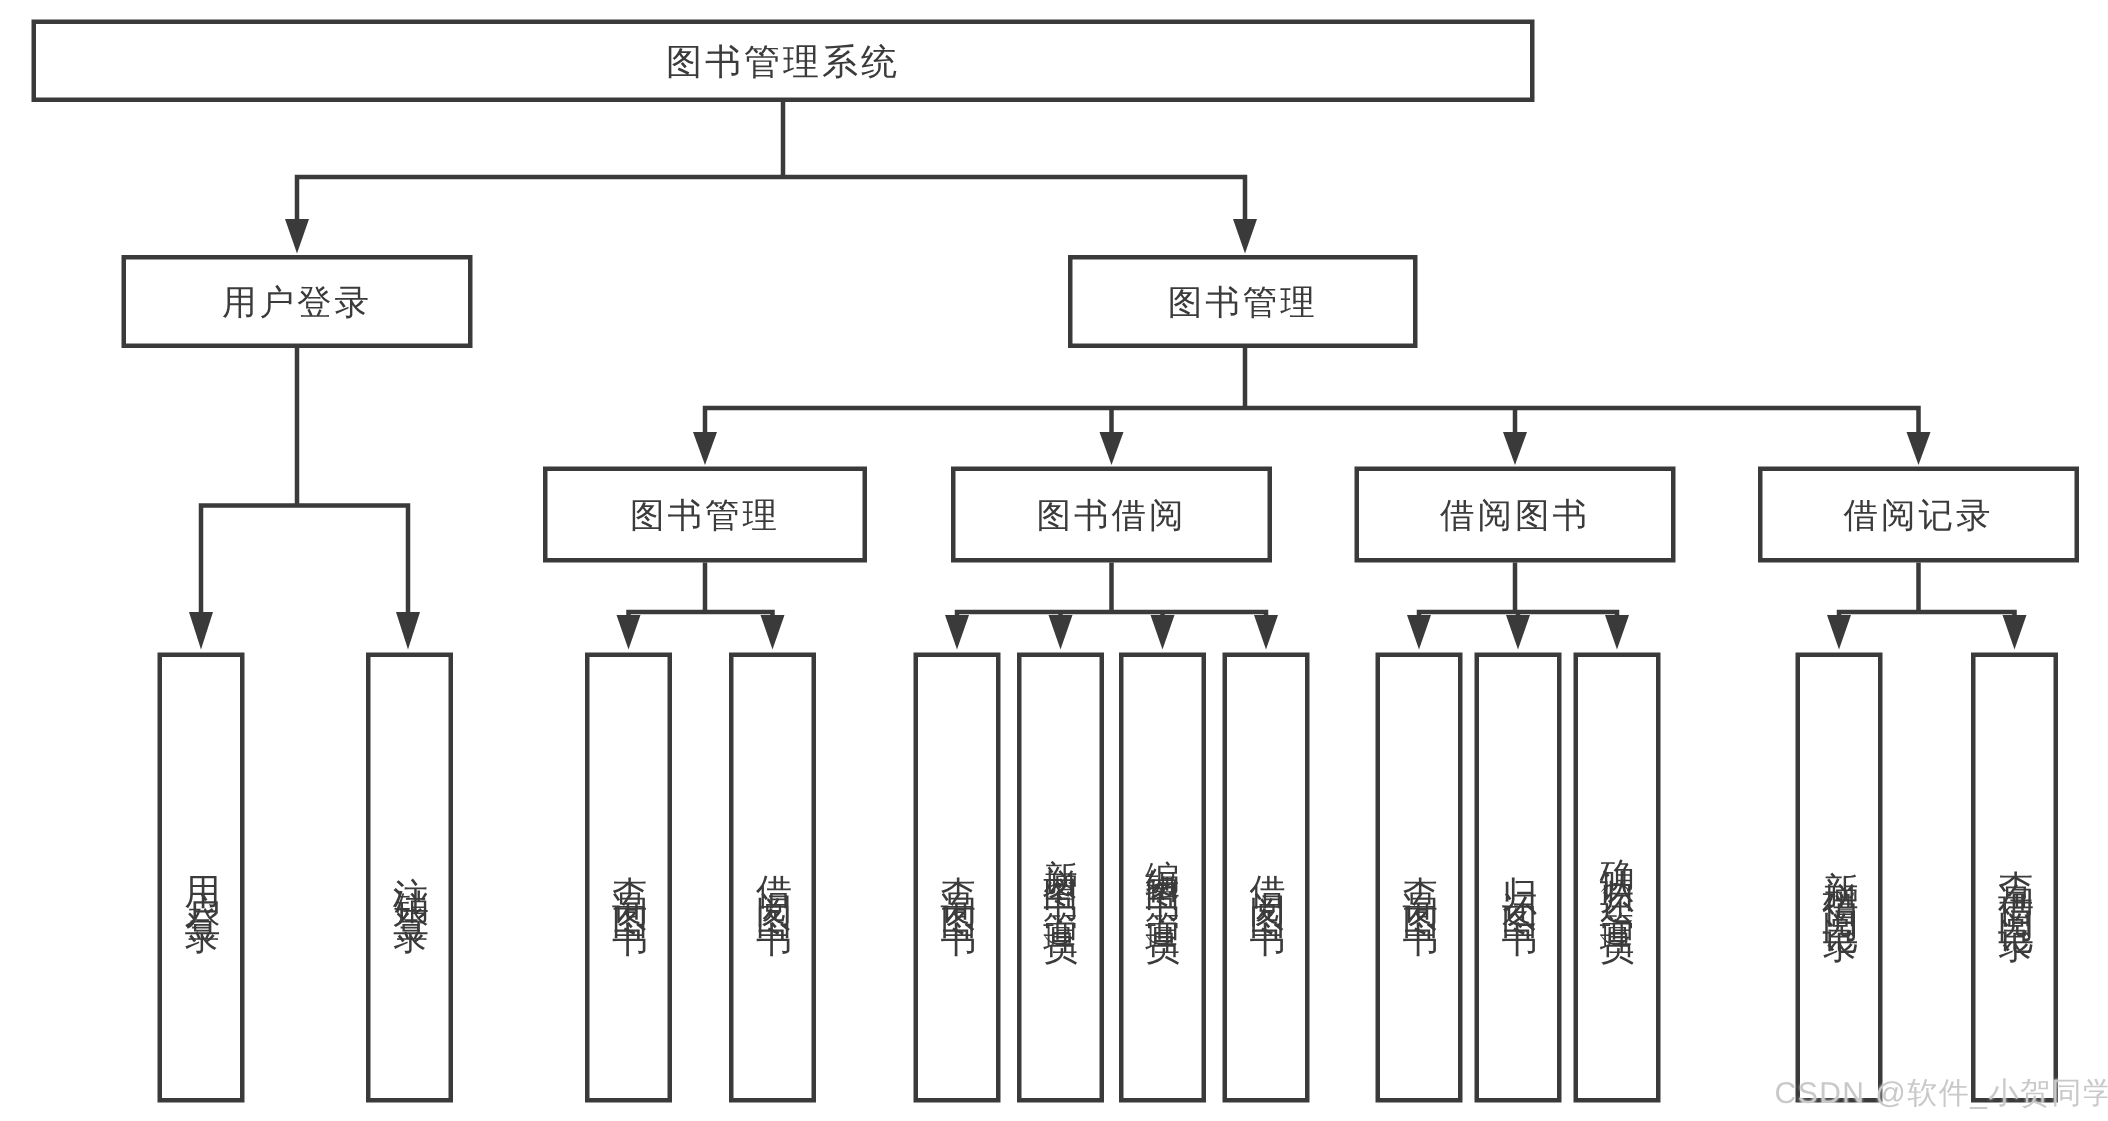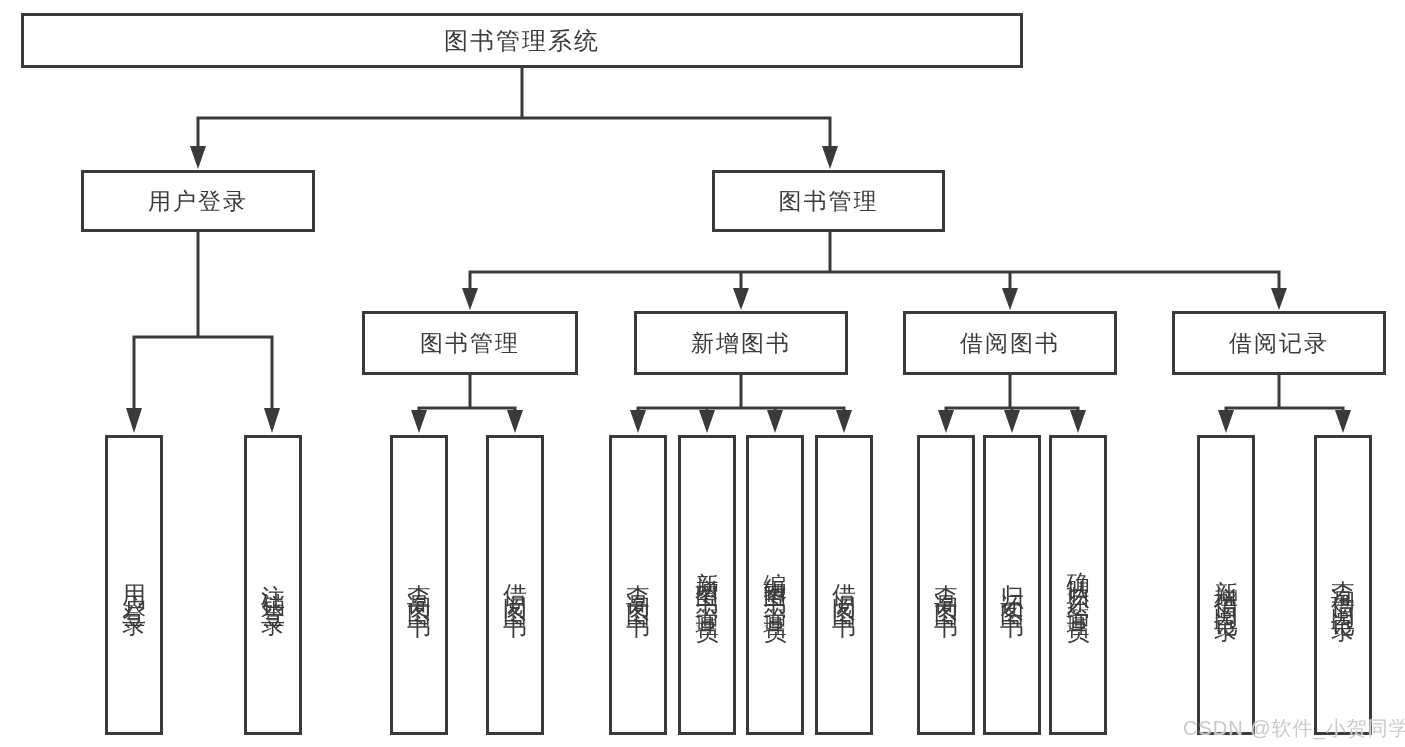--- a/index.html
+++ b/index.html
@@ -116,21 +116,21 @@
       <polygon points="1335,410 1351,410 1343,433"></polygon>
     </g>
   </svg>
 
   <div class="hbox root" style="left:21px; top:13px; width:1002px; height:55px;">图书管理系统</div>
 
   <div class="hbox" style="left:81px; top:170px; width:234px; height:62px;">用户登录</div>
   <div class="hbox" style="left:712px; top:170px; width:233px; height:62px;">图书管理</div>
 
   <div class="hbox" style="left:362px; top:311px; width:216px; height:64px;">图书管理</div>
-  <div class="hbox" style="left:634px; top:311px; width:214px; height:64px;">新增图书</div>
+  <div class="hbox" style="left:634px; top:311px; width:214px; height:64px;">图书借阅</div>
   <div class="hbox" style="left:903px; top:311px; width:214px; height:64px;">借阅图书</div>
   <div class="hbox" style="left:1172px; top:311px; width:214px; height:64px;">借阅记录</div>
 
   <div class="vbox" style="left:105px;">用户登录</div>
   <div class="vbox" style="left:244px;">注销登录</div>
 
   <div class="vbox" style="left:390px;">查询图书</div>
   <div class="vbox" style="left:486px;">借阅图书</div>
 
   <div class="vbox" style="left:609px;">查询图书</div>

